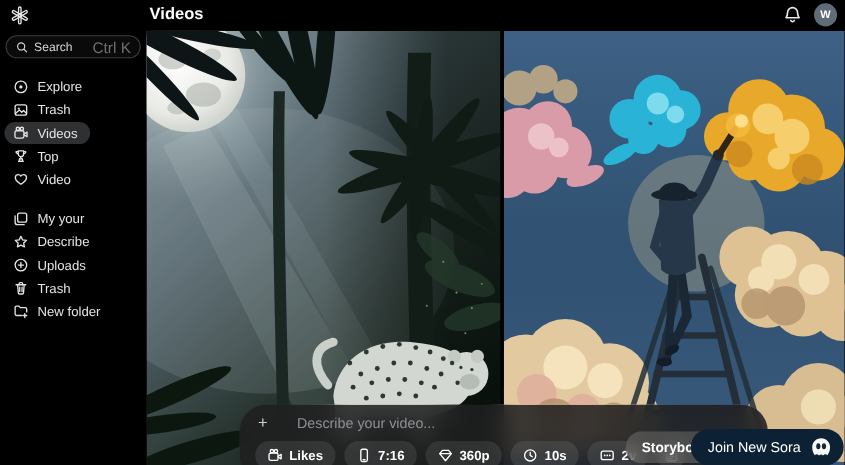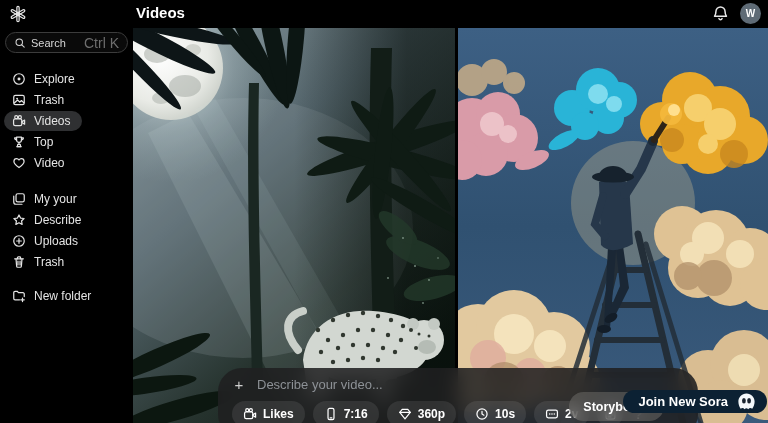--- a/index.html
+++ b/index.html
@@ -12,21 +12,21 @@
   .logo { margin:5px 0 0 9px; width:18px; height:18px; color:#ededed; }
   .search-pill { margin:9px 5px 0 5px; height:21px; border:1px solid #3c3c3c; border-radius:12px;
     display:flex; align-items:center; gap:5px; padding:0 8px; color:#d6d6d6; font-size:11px; cursor:pointer; background:#0a0a0a; }
   .search-pill .kbd { margin-left:auto; color:#6e6e6e; font-size:14px; }
   .nav { margin-top:16px; display:flex; flex-direction:column; gap:1px; }
   .nav-item { margin-left:4px; height:20px; display:flex; align-items:center; gap:8px;
     padding:0 12px 0 8px; width:fit-content; border-radius:11px; color:#e4e4e4; font-size:12px; cursor:pointer; }
   .nav-item .ic { width:14px; height:14px; display:block; flex:0 0 auto; }
   .nav-item.active { background:#2f3032; }
   .lib-header { margin:21px 0 7px 12px; font-size:11px; font-weight:700; color:#8b8b8b; }
-  .newfolder { margin-top:13px; }
+  .newfolder { }
   svg.icon { stroke:currentColor; fill:none; stroke-width:1.4; stroke-linecap:round; stroke-linejoin:round; }
 
   
   .main { position:absolute; left:133px; top:0; right:0; height:28px; background:#000; }
   .page-title { position:absolute; left:3px; top:4px; font-size:15px; font-weight:700; color:#fff; }
   .hdr-right { position:absolute; right:7px; top:3px; display:flex; align-items:center; gap:11px; }
   .bell { width:17px; height:17px; color:#e8e8e8; cursor:pointer; }
   .avatar { width:21px; height:21px; border-radius:50%; background:#5f6b76; color:#fff;
     font-size:10px; font-weight:700; display:flex; align-items:center; justify-content:center; cursor:pointer; }
 
@@ -36,36 +36,36 @@
   .thumb.left { width:322px; flex:0 0 auto; }
   .thumb.right { flex:1 1 auto; }
   .thumb svg { display:block; width:100%; height:100%; }
 
   
   .composer { position:absolute; left:218px; top:368px; width:480px; height:70px;
     background:rgba(32,32,33,0.86); backdrop-filter:blur(10px); border-radius:24px; z-index:10;
     padding:9px 14px 0 14px; }
   .row1 { display:flex; align-items:center; gap:11px; }
   .plus { color:#cfcfcf; font-size:15px; font-weight:400; width:14px; text-align:center; cursor:pointer; line-height:1; }
-  .placeholder { color:#8d9196; font-size:13px; cursor:text; flex:1; }
+  .placeholder { color:#8d9196; font-size:13px; cursor:text; flex:1;margin-left:13px; }
   .row2 { margin-top:9px; display:flex; align-items:center; gap:8px; }
   .pill { height:26px; padding:0 11px; border-radius:13px; background:rgba(255,255,255,0.09);
     display:inline-flex; align-items:center; gap:6px; color:#fff; font-size:12px; font-weight:700; cursor:pointer; }
   .pill svg { width:14px; height:14px; }
   .iconbtn { width:26px; height:26px; border-radius:13px; background:rgba(255,255,255,0.09);
     display:inline-flex; align-items:center; justify-content:center; color:#d9d9d9; cursor:pointer; }
   .iconbtn svg { width:13px; height:13px; }
   .help { color:#9a9a9a; font-size:13px; font-weight:600; margin-left:3px; cursor:pointer; }
 
   .storyboard-btn { position:absolute; right:104px; top:392px; height:29px; padding:0 14px;
     border-radius:15px; background:rgba(108,106,102,0.55); backdrop-filter:blur(6px);
     display:flex; align-items:center; color:#fff; font-size:12.5px; font-weight:700; cursor:pointer; z-index:11; }
-  .join-btn { position:absolute; right:1px; top:390px; height:23px; padding:0 10px 0 15px;
+  .join-btn { position:absolute; right:1px; top:390px; height:33px; padding:0 10px 0 15px;
     border-radius:17px; background:#0c2133; display:flex; align-items:center; gap:8px;
-    color:#fff; font-size:13px; font-weight:700; cursor:pointer; z-index:11; }
+    color:#fff; font-size:13px; font-weight:400; cursor:pointer; z-index:11; }
   .join-btn svg { width:21px; height:21px; }
 </style>
 </head>
 <body>
 
 <div class="app">
 
   <aside class="sidebar">
     <div class="logo">
       <svg viewBox="0 0 16 16">

